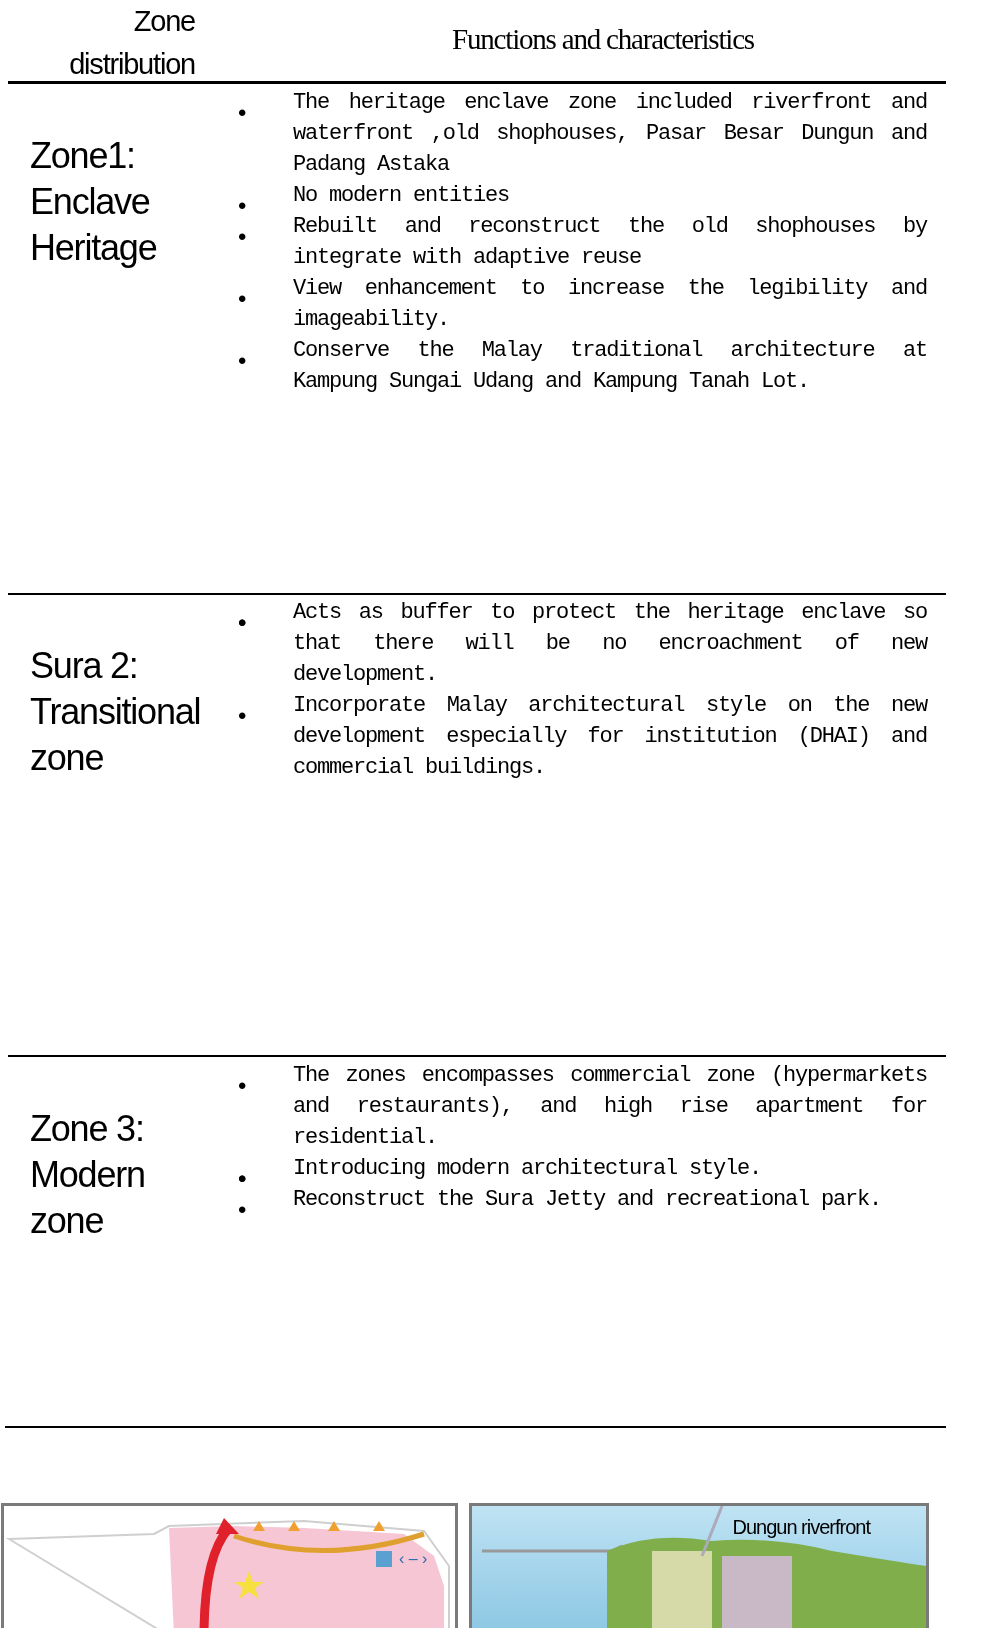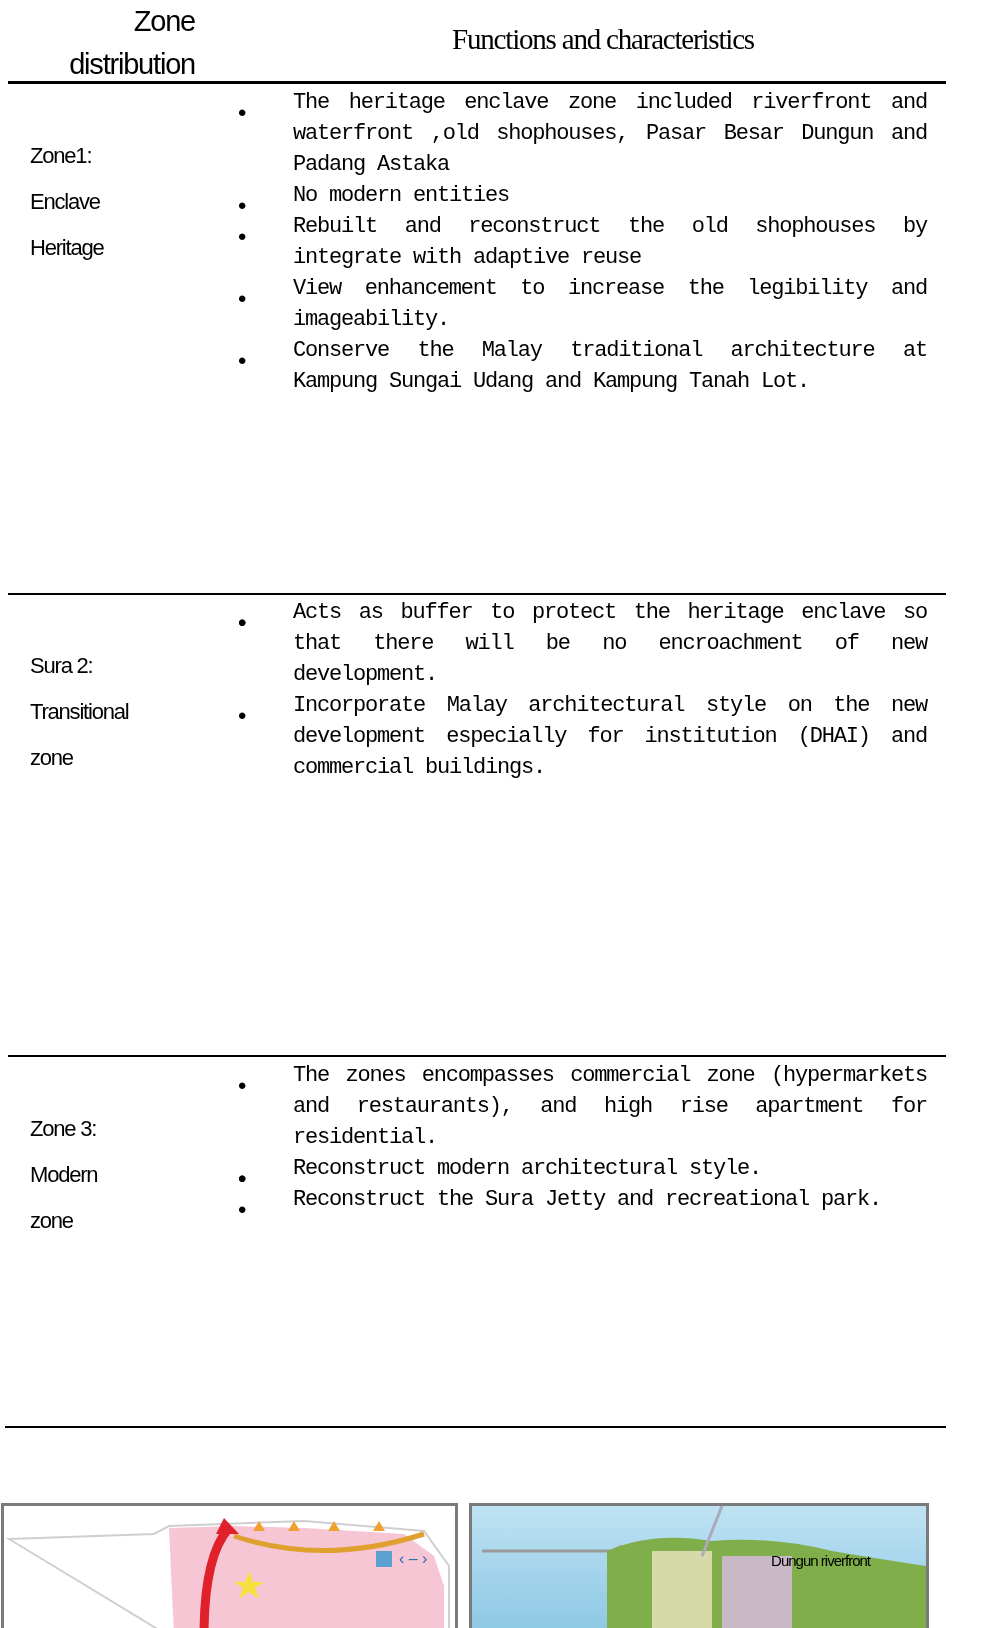--- a/index.html
+++ b/index.html
@@ -3,33 +3,33 @@
 <meta charset="utf-8">
 <style>
   html, body { margin:0; padding:0; background:#ffffff; }
   body { width:1002px; height:1628px; position:relative; overflow:hidden;
          font-family:"Liberation Sans", sans-serif; color:#000; }
   .hdr-zone { position:absolute; left:20px; top:0; width:175px; text-align:right;
               font-size:29px; line-height:43px; letter-spacing:-1.2px; }
   .hdr-func { position:absolute; left:286px; top:18px; width:634px; text-align:center;
               font-size:29px; line-height:43px; letter-spacing:-1.2px;font-family:Liberation Serif, serif; }
   .rule { position:absolute; height:2px; background:#000; }
-  .zone-label { position:absolute; left:30px; width:190px; font-size:22px;
+  .zone-label { position:absolute; left:30px; width:190px; font-size:36px;
                 line-height:46.2px; letter-spacing:-1.2px; }
   .bullets { position:absolute; left:0; width:1002px; }
   .item { position:relative; }
   .bullet { position:absolute; left:238px; width:14px; font-size:24px; }
   .btext { margin-left:293px; width:634px; font-size:22px; line-height:31px;
            letter-spacing:-1.2px; text-align:justify;font-family:Liberation Mono, monospace; }
   .figs { position:absolute; top:1503px; left:0; width:1002px; height:125px; }
   .fig { position:absolute; top:0; height:130px; border:3px solid #7a7a7a; overflow:hidden; }
   .fig1 { left:1px; width:451px; background:#fff; }
   .fig2 { left:469px; width:454px;
           background:linear-gradient(180deg,#bfe3f3 0%,#9fd1ea 60%,#8cc7e2 100%); }
-  .fig-caption { position:absolute; right:56px; top:10px; font-size:15px; letter-spacing:-1px;margin-top:36px; }
+  .fig-caption { position:absolute; right:56px; top:10px; font-size:20px; letter-spacing:-1px; }
 </style>
 </head>
 <body>
 
 <div>
   <div class="hdr-zone">Zone distribution</div>
   <div class="hdr-func">Functions and characteristics</div>
   <div class="rule" style="left:8px; width:938px; top:81px; height:3px;"></div>
 
   <div class="zone-label" style="top:133px;">
@@ -89,21 +89,21 @@
   <div class="bullets" style="top:1060px;">
     <div class="item">
         <span class="bullet" style="top:12px">•</span>
         <div class="btext">The zones encompasses commercial zone (hypermarkets and restaurants), and high rise apartment for residential.</div>
       </div>
     <div class="item">
         <span class="bullet" style="top:12px">•</span>
       </div>
     <div class="item">
         <span class="bullet" style="top:12px">•</span>
-        <div class="btext">Reconstruct modern architectural style.</div>
+        <div class="btext">Introducing modern architectural style.</div>
       </div>
     <div class="item">
         <span class="bullet" style="top:12px">•</span>
         <div class="btext">Reconstruct the Sura Jetty and recreational park.</div>
       </div>
   </div>
   <div class="rule" style="left:5px; width:941px; top:1426px;"></div>
 </div>
 
 <div class="figs">

